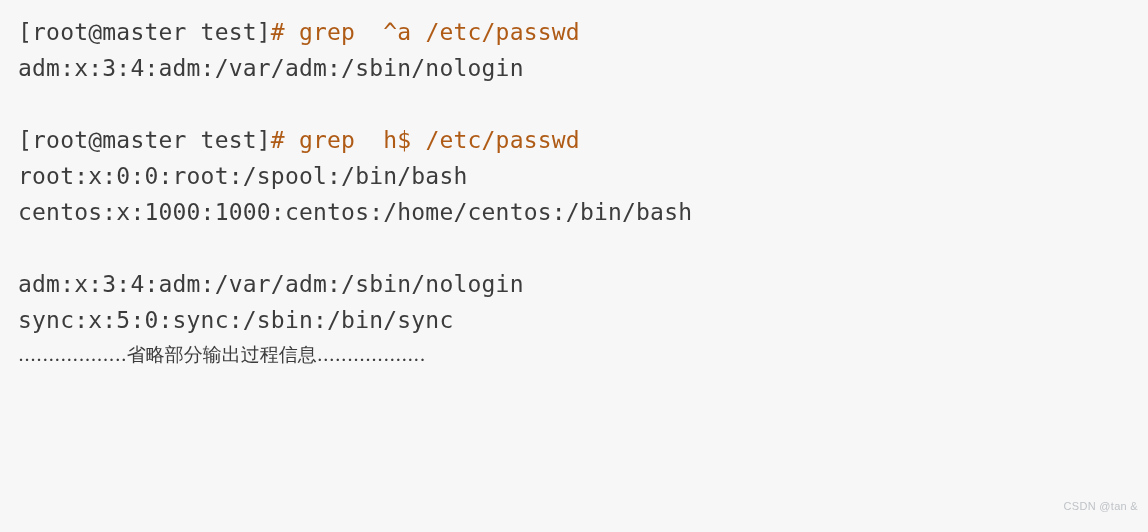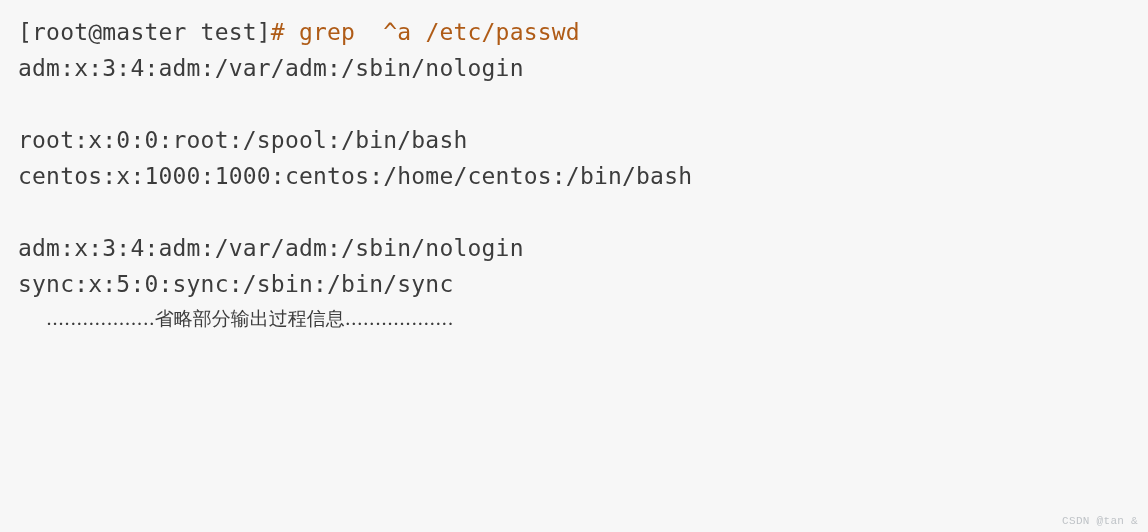--- a/index.html
+++ b/index.html
@@ -28,42 +28,42 @@
   .line.blank { height: 36px; }
   .prompt { color: #3c3c3c; white-space: pre; }
   .cmd { color: #af5b16; white-space: pre; }
   .ellipsis-note {
     font-family: "DejaVu Serif", serif;
     font-size: 19px;
     line-height: 32px;
     height: 32px;
     color: #3c3c3c;
     white-space: pre;
-    margin-left: 28px;
   }
   .watermark {
     position: absolute;
     right: 10px;
-    bottom: 5px;
-    font-family: Liberation Mono, monospace;
+    bottom: 20px;
+    font-family: Liberation Sans, sans-serif;
     font-size: 11px;
     color: #bfc3c7;
     letter-spacing: 0.3px;
     margin-left: 26px;
   }
 </style>
 </head>
 <body>
 
 <div class="terminal">
 
   <div class="line"><span class="prompt">[root@master test]</span><span class="cmd"># grep  ^a /etc/passwd</span></div>
   <div class="line">adm:x:3:4:adm:/var/adm:/sbin/nologin</div>
   <div class="line blank"></div>
 
+  <div class="line"><span class="prompt">[root@master test]</span><span class="cmd"># grep  h$ /etc/passwd</span></div>
   <div class="line">root:x:0:0:root:/spool:/bin/bash</div>
   <div class="line">centos:x:1000:1000:centos:/home/centos:/bin/bash</div>
   <div class="line blank"></div>
 
   <div class="line">adm:x:3:4:adm:/var/adm:/sbin/nologin</div>
   <div class="line">sync:x:5:0:sync:/sbin:/bin/sync</div>
 
   <div class="ellipsis-note">..................省略部分输出过程信息..................</div>
 
   <div class="watermark">CSDN @tan &amp;</div>

